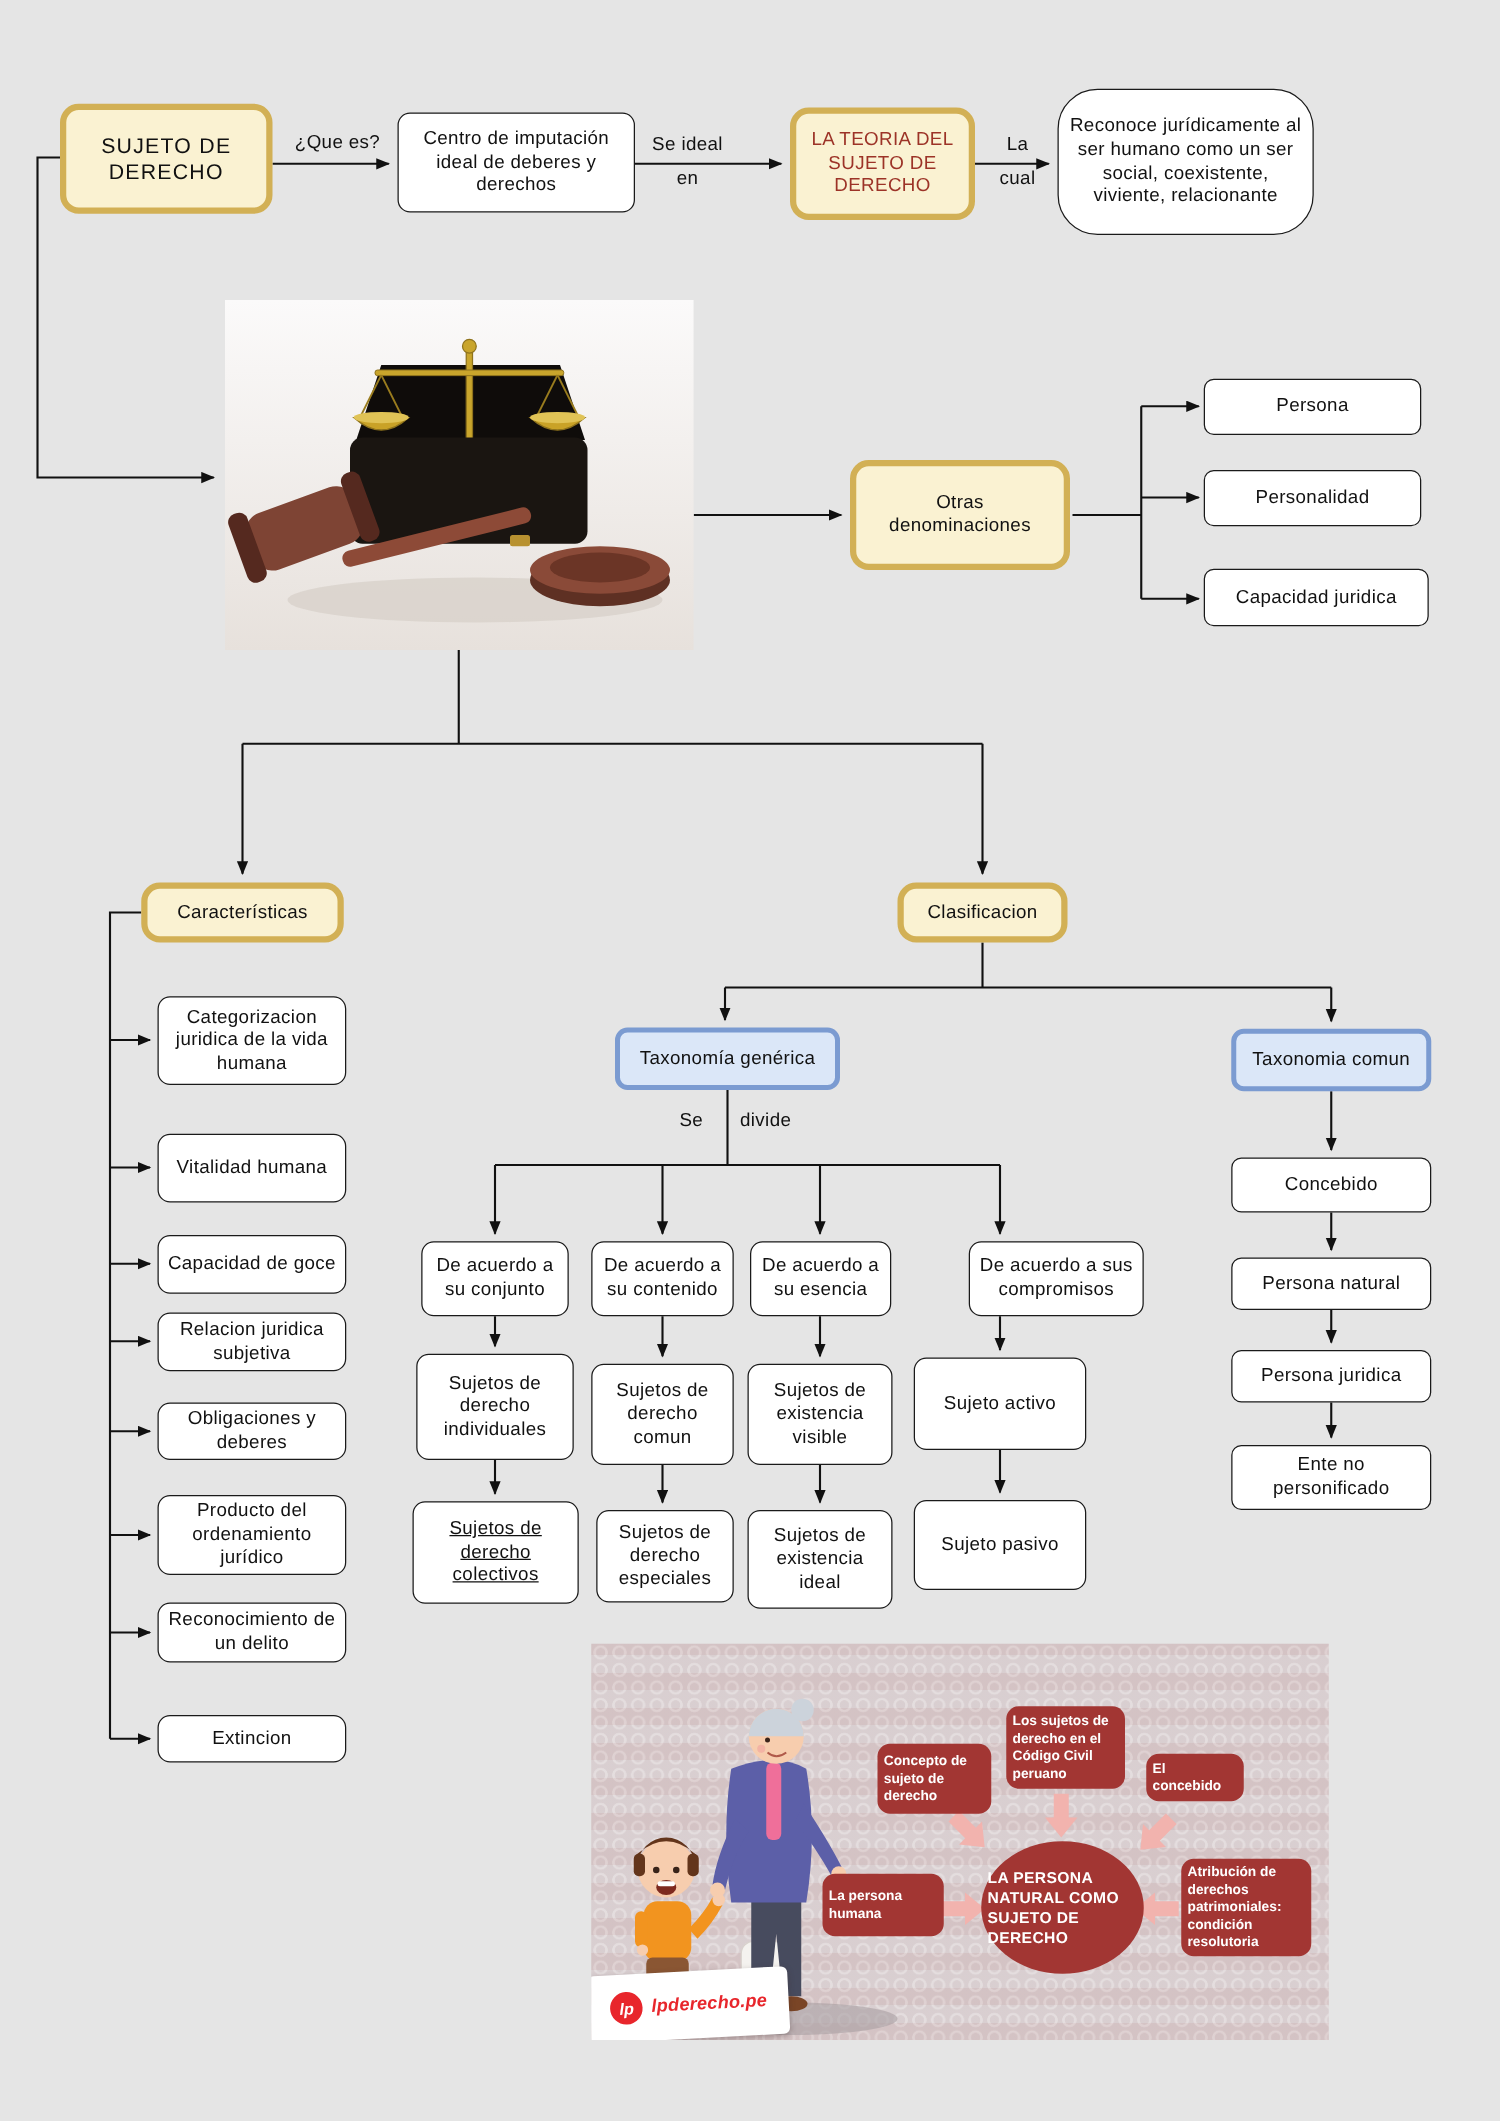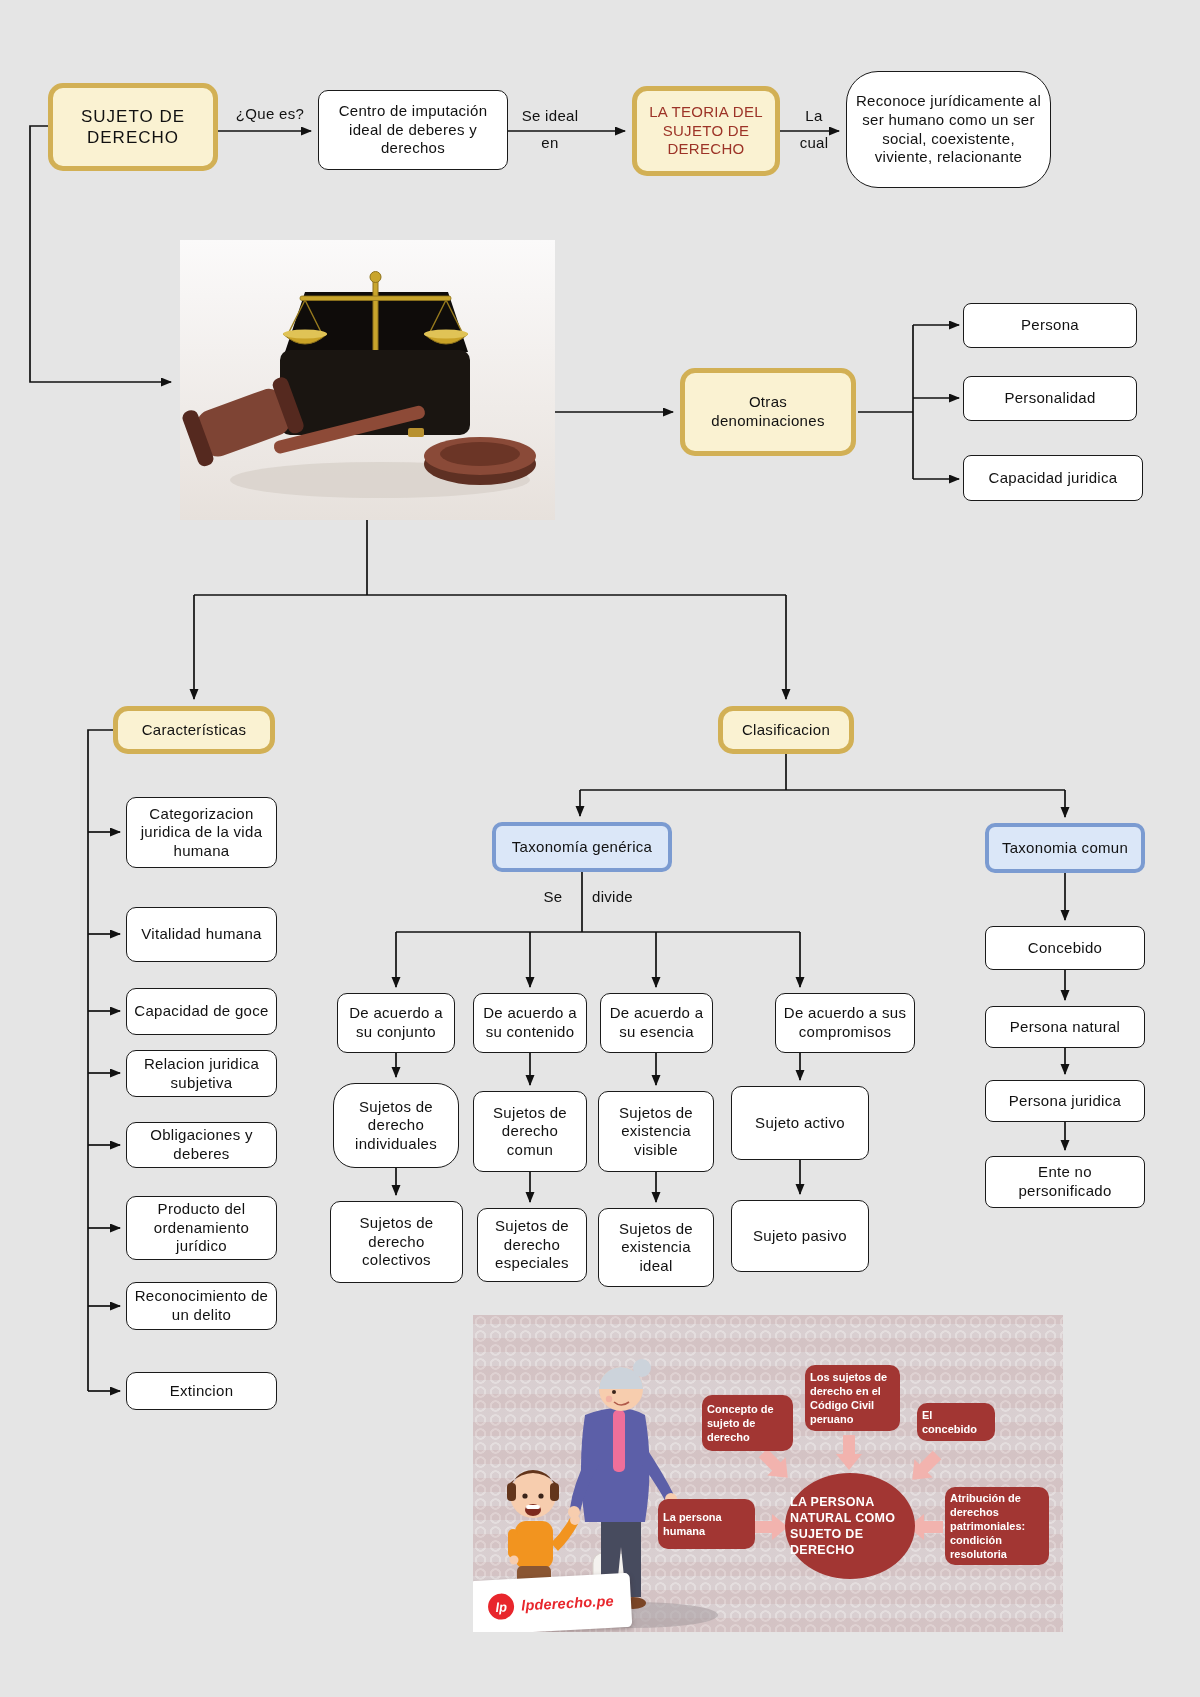--- a/index.html
+++ b/index.html
@@ -162,26 +162,26 @@
   <div class="node blue" style="left:492px;top:822px;width:180px;height:50px;">Taxonomía genérica</div>
   <div class="node blue" style="left:985px;top:823px;width:160px;height:50px;">Taxonomia comun</div>
   <div class="lbl" style="left:532px;top:888px;width:42px;">Se</div>
   <div class="lbl" style="left:592px;top:888px;width:60px;text-align:left;">divide</div>
 
   <div class="node" style="left:337px;top:993px;width:118px;height:60px;">De acuerdo a su conjunto</div>
   <div class="node" style="left:473px;top:993px;width:114px;height:60px;">De acuerdo a su contenido</div>
   <div class="node" style="left:600px;top:993px;width:113px;height:60px;">De acuerdo a su esencia</div>
   <div class="node" style="left:730px;top:993px;width:140px;height:60px;margin-left:45px;">De acuerdo a sus compromisos</div>
 
-  <div class="node" style="left:333px;top:1083px;width:126px;height:85px;border-radius:22px;">Sujetos de derecho individuales</div>
+  <div class="node" style="left:333px;top:1083px;width:126px;height:85px;">Sujetos de derecho individuales</div>
   <div class="node" style="left:473px;top:1091px;width:114px;height:81px;">Sujetos de derecho comun</div>
   <div class="node" style="left:598px;top:1091px;width:116px;height:81px;">Sujetos de existencia visible</div>
   <div class="node" style="left:731px;top:1086px;width:138px;height:74px;">Sujeto activo</div>
 
-  <div class="node" style="left:330px;top:1201px;width:133px;height:82px;">Sujetos de derecho colectivos</div>
+  <div class="node" style="left:330px;top:1201px;width:133px;height:82px;text-decoration:underline;">Sujetos de derecho colectivos</div>
   <div class="node" style="left:477px;top:1208px;width:110px;height:74px;">Sujetos de derecho especiales</div>
   <div class="node" style="left:598px;top:1208px;width:116px;height:79px;">Sujetos de existencia ideal</div>
   <div class="node" style="left:731px;top:1200px;width:138px;height:72px;">Sujeto pasivo</div>
 
   <div class="node" style="left:985px;top:926px;width:160px;height:44px;border-radius:8px;">Concebido</div>
   <div class="node" style="left:985px;top:1006px;width:160px;height:42px;border-radius:8px;">Persona natural</div>
   <div class="node" style="left:985px;top:1080px;width:160px;height:42px;border-radius:8px;">Persona juridica</div>
   <div class="node" style="left:985px;top:1156px;width:160px;height:52px;border-radius:8px;">Ente no personificado</div>
 
   <div class="info">

